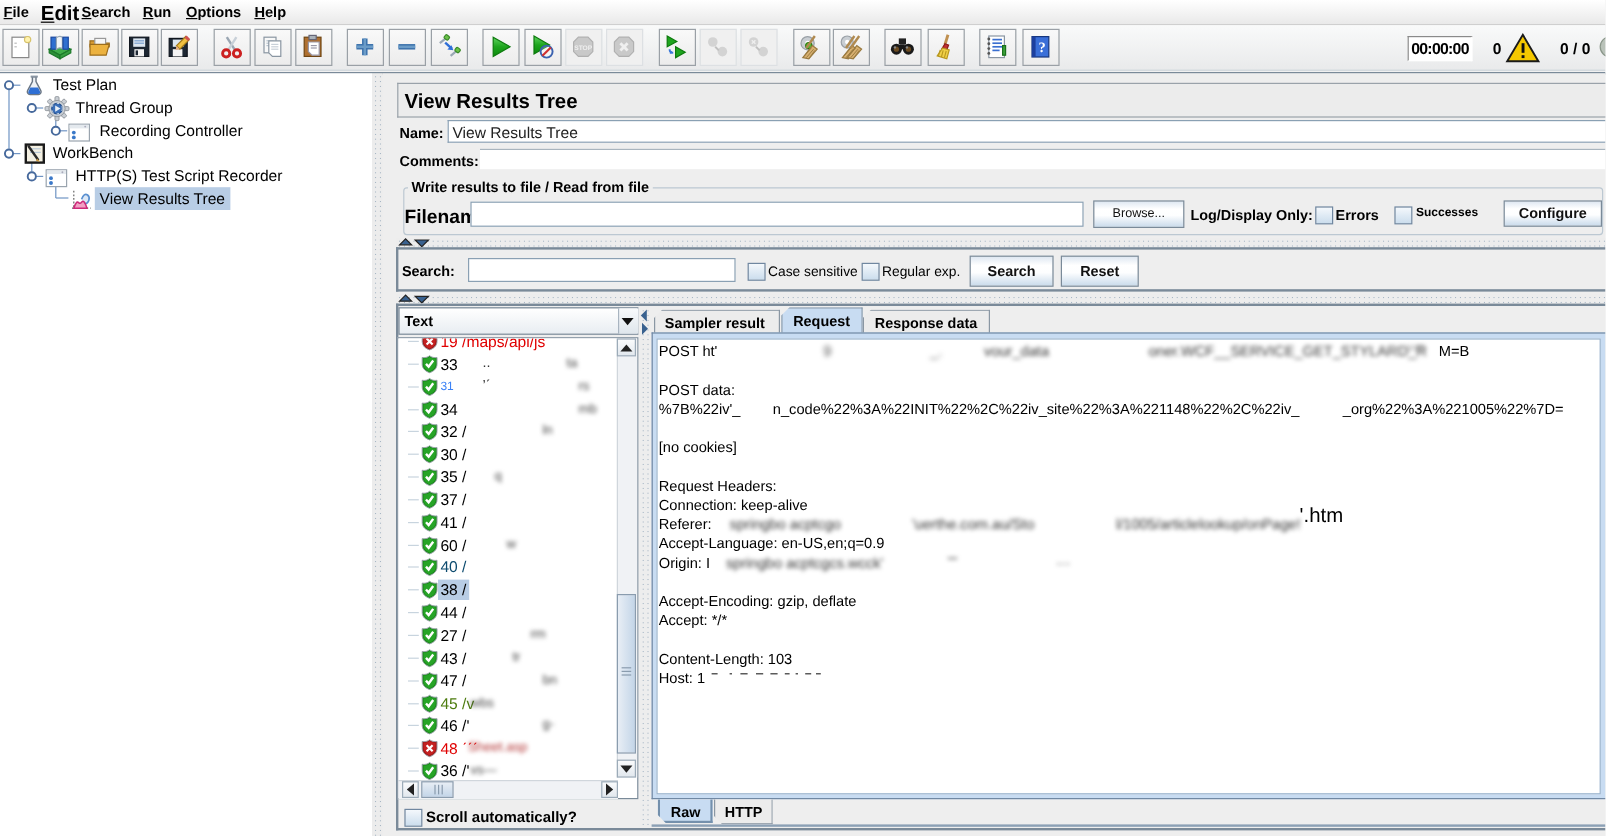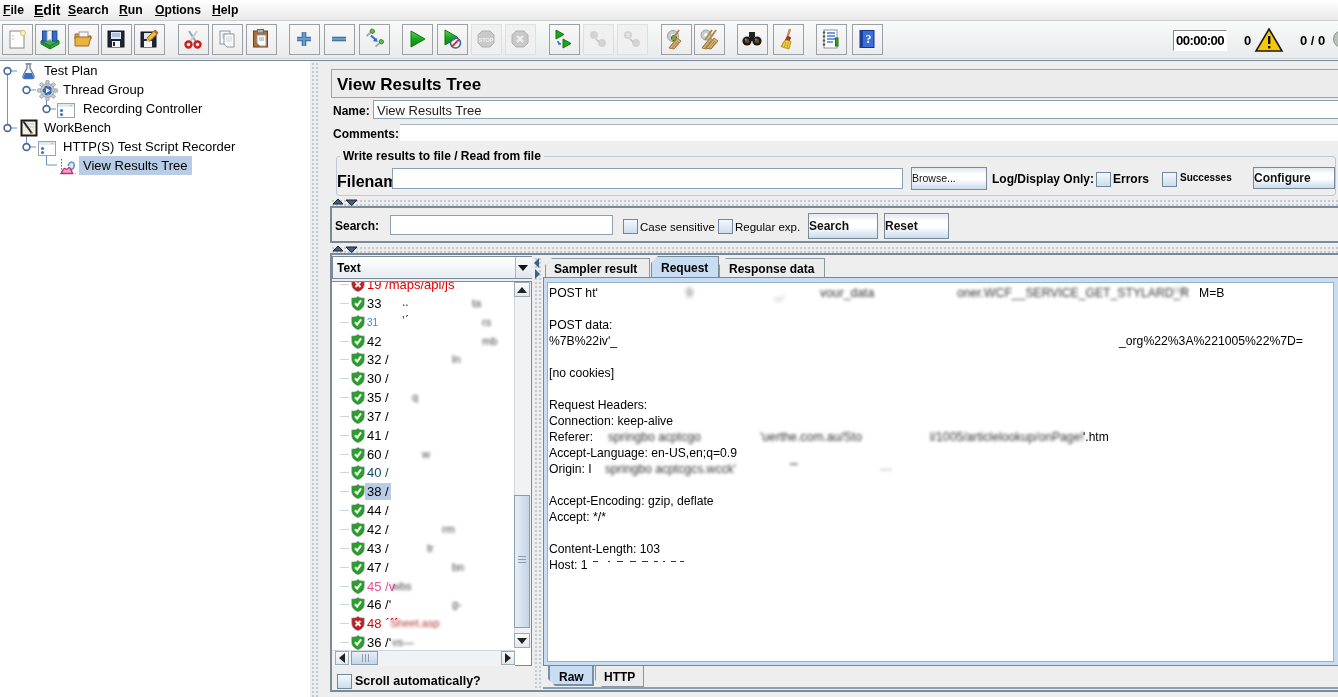--- a/index.html
+++ b/index.html
@@ -5,32 +5,32 @@
   font-family:"Liberation Sans",sans-serif;font-size:13px;color:#000}
 .ab{position:absolute}
 .b{font-weight:bold}
 .tbtn{position:absolute;top:24px;width:29px;height:29px;border:1px solid #9aa0a6;
   background:linear-gradient(#f9f9f9,#ececec)}
 .tdis{border:1px solid #dde0e3;background:#f0f0f0}
 .chk{position:absolute;width:13px;height:13px;border:1px solid #7087a0;
   background:linear-gradient(#f4f8fc,#cbdded)}
 .btn{position:absolute;border:1px solid #7a8a99;box-sizing:border-box;
   background:linear-gradient(180deg,#dfe8f2 0%,#ffffff 30%,#fdfeff 55%,#cadbeb 100%);
-  font-weight:bold;font-size:12px;color:#111}
+  font-weight:bold;font-size:12px;text-align:center;color:#111}
 .fld{position:absolute;background:#fff;border:1px solid #8aa0b3;box-sizing:border-box}
 .dots{background-image:radial-gradient(circle,#97aabc 22%,rgba(0,0,0,0) 28%);background-size:4px 4px;background-position:1px 1px}
 .blur{filter:blur(1.6px);color:#333}
 .blur2{filter:blur(2.2px);color:#555}
 svg{position:absolute;overflow:visible}
 </style></head><body>
 <div id="app">
 
 <div class="ab" style="left:0;top:0;width:1338px;height:20px;background:linear-gradient(#ffffff,#e9e9e9);border-bottom:1px solid #cfcfcf"></div>
 <div class="ab b" style="left:3px;top:3px;font-size:12.2px"><span style="text-decoration:underline">F</span>ile</div>
-<div class="ab b" style="left:34px;top:2px;font-size:14px"><span style="text-decoration:underline">E</span>dit</div>
+<div class="ab b" style="left:34px;top:2px;font-size:17px"><span style="text-decoration:underline">E</span>dit</div>
 <div class="ab b" style="left:68px;top:3px;font-size:12.2px"><span style="text-decoration:underline">S</span>earch</div>
 <div class="ab b" style="left:119px;top:3px;font-size:12.2px"><span style="text-decoration:underline">R</span>un</div>
 <div class="ab b" style="left:155px;top:3px;font-size:12.2px"><span style="text-decoration:underline">O</span>ptions</div>
 <div class="ab b" style="left:212px;top:3px;font-size:12.2px"><span style="text-decoration:underline">H</span>elp</div>
 <div class="ab" style="left:0;top:21px;width:1338px;height:37px;background:linear-gradient(#f9fafa,#e9eaeb);border-bottom:1px solid #cdd4da"></div>
 <div class="tbtn" style="left:2px;">
       <svg width="22" height="22" viewBox="0 0 22 22" style="left:3px;top:3px">
         <rect x="4" y="3" width="14" height="17" fill="#fff" stroke="#888"></rect>
         <line x1="6" y1="8" x2="8" y2="8" stroke="#bbb"></line>
         <line x1="6" y1="11" x2="8" y2="11" stroke="#bbb"></line>
@@ -428,21 +428,21 @@
 <div class="ab" style="left:8px;top:9px;width:9px;height:1px;background:#c8d4de"></div>
 </div>
 <div class="ab" style="left:0;top:50px;width:183px;height:19px">
 <div class="ab" style="left:19px;top:2px;width:14px;height:15px">
           <svg width="14" height="15" style="left:0;top:0" viewBox="0 0 14 15">
             <path d="M7 0.4 C8.4 1.8 11.2 2.3 13.2 1.9 V7.5 C13.2 11.3 10 13.6 7 14.6 C4 13.6 0.8 11.3 0.8 7.5 V1.9 C2.8 2.3 5.6 1.8 7 0.4 Z" fill="#1b8a1b" stroke="#9aa2aa" stroke-width="0.8"></path>
             <path d="M7 1.6 C8.2 2.7 10.4 3.2 12 3 V7.4 C12 10.5 9.4 12.6 7 13.5 C4.6 12.6 2 10.5 2 7.4 V3 C3.6 3.2 5.8 2.7 7 1.6 Z" fill="#27a427"></path>
             <path d="M4 7.2 L6.2 9.6 L10 4.4" stroke="#fff" stroke-width="2" fill="none"></path>
           </svg>
         </div>
-<div class="ab" style="left:33px;top:1px;height:17px;line-height:17px;color:#000;font-size:13px;padding:0 2px">42 </div>
+<div class="ab" style="left:33px;top:1px;height:17px;line-height:17px;color:#000;font-size:13px;padding:0 2px">34 </div>
 <div class="ab blur" style="left:150px;top:3px;font-size:11px;color:#444">mb</div>
 <div class="ab" style="left:8px;top:9px;width:9px;height:1px;background:#c8d4de"></div>
 </div>
 <div class="ab" style="left:0;top:68px;width:183px;height:19px">
 <div class="ab" style="left:19px;top:2px;width:14px;height:15px">
           <svg width="14" height="15" style="left:0;top:0" viewBox="0 0 14 15">
             <path d="M7 0.4 C8.4 1.8 11.2 2.3 13.2 1.9 V7.5 C13.2 11.3 10 13.6 7 14.6 C4 13.6 0.8 11.3 0.8 7.5 V1.9 C2.8 2.3 5.6 1.8 7 0.4 Z" fill="#1b8a1b" stroke="#9aa2aa" stroke-width="0.8"></path>
             <path d="M7 1.6 C8.2 2.7 10.4 3.2 12 3 V7.4 C12 10.5 9.4 12.6 7 13.5 C4.6 12.6 2 10.5 2 7.4 V3 C3.6 3.2 5.8 2.7 7 1.6 Z" fill="#27a427"></path>
             <path d="M4 7.2 L6.2 9.6 L10 4.4" stroke="#fff" stroke-width="2" fill="none"></path>
           </svg>
@@ -542,21 +542,21 @@
 <div class="ab" style="left:8px;top:9px;width:9px;height:1px;background:#c8d4de"></div>
 </div>
 <div class="ab" style="left:0;top:238px;width:183px;height:19px">
 <div class="ab" style="left:19px;top:2px;width:14px;height:15px">
           <svg width="14" height="15" style="left:0;top:0" viewBox="0 0 14 15">
             <path d="M7 0.4 C8.4 1.8 11.2 2.3 13.2 1.9 V7.5 C13.2 11.3 10 13.6 7 14.6 C4 13.6 0.8 11.3 0.8 7.5 V1.9 C2.8 2.3 5.6 1.8 7 0.4 Z" fill="#1b8a1b" stroke="#9aa2aa" stroke-width="0.8"></path>
             <path d="M7 1.6 C8.2 2.7 10.4 3.2 12 3 V7.4 C12 10.5 9.4 12.6 7 13.5 C4.6 12.6 2 10.5 2 7.4 V3 C3.6 3.2 5.8 2.7 7 1.6 Z" fill="#27a427"></path>
             <path d="M4 7.2 L6.2 9.6 L10 4.4" stroke="#fff" stroke-width="2" fill="none"></path>
           </svg>
         </div>
-<div class="ab" style="left:33px;top:1px;height:17px;line-height:17px;color:#000;font-size:13px;padding:0 2px">42 /</div>
+<div class="ab" style="left:33px;top:1px;height:17px;line-height:17px;color:#000;font-size:13px;padding:0 2px">27 /</div>
 <div class="ab blur" style="left:110px;top:3px;font-size:11px;color:#444">rm</div>
 <div class="ab" style="left:8px;top:9px;width:9px;height:1px;background:#c8d4de"></div>
 </div>
 <div class="ab" style="left:0;top:257px;width:183px;height:19px">
 <div class="ab" style="left:19px;top:2px;width:14px;height:15px">
           <svg width="14" height="15" style="left:0;top:0" viewBox="0 0 14 15">
             <path d="M7 0.4 C8.4 1.8 11.2 2.3 13.2 1.9 V7.5 C13.2 11.3 10 13.6 7 14.6 C4 13.6 0.8 11.3 0.8 7.5 V1.9 C2.8 2.3 5.6 1.8 7 0.4 Z" fill="#1b8a1b" stroke="#9aa2aa" stroke-width="0.8"></path>
             <path d="M7 1.6 C8.2 2.7 10.4 3.2 12 3 V7.4 C12 10.5 9.4 12.6 7 13.5 C4.6 12.6 2 10.5 2 7.4 V3 C3.6 3.2 5.8 2.7 7 1.6 Z" fill="#27a427"></path>
             <path d="M4 7.2 L6.2 9.6 L10 4.4" stroke="#fff" stroke-width="2" fill="none"></path>
           </svg>
@@ -578,21 +578,21 @@
 <div class="ab" style="left:8px;top:9px;width:9px;height:1px;background:#c8d4de"></div>
 </div>
 <div class="ab" style="left:0;top:295px;width:183px;height:19px">
 <div class="ab" style="left:19px;top:2px;width:14px;height:15px">
           <svg width="14" height="15" style="left:0;top:0" viewBox="0 0 14 15">
             <path d="M7 0.4 C8.4 1.8 11.2 2.3 13.2 1.9 V7.5 C13.2 11.3 10 13.6 7 14.6 C4 13.6 0.8 11.3 0.8 7.5 V1.9 C2.8 2.3 5.6 1.8 7 0.4 Z" fill="#1b8a1b" stroke="#9aa2aa" stroke-width="0.8"></path>
             <path d="M7 1.6 C8.2 2.7 10.4 3.2 12 3 V7.4 C12 10.5 9.4 12.6 7 13.5 C4.6 12.6 2 10.5 2 7.4 V3 C3.6 3.2 5.8 2.7 7 1.6 Z" fill="#27a427"></path>
             <path d="M4 7.2 L6.2 9.6 L10 4.4" stroke="#fff" stroke-width="2" fill="none"></path>
           </svg>
         </div>
-<div class="ab" style="left:33px;top:1px;height:17px;line-height:17px;color:#ec4899;font-size:13px;padding:0 2px">45 /v</div>
+<div class="ab" style="left:33px;top:1px;height:17px;line-height:17px;color:#4d7c0f;font-size:13px;padding:0 2px">45 /v</div>
 <div class="ab blur" style="left:60px;top:3px;font-size:11px;color:#444">wbs</div>
 <div class="ab" style="left:8px;top:9px;width:9px;height:1px;background:#c8d4de"></div>
 </div>
 <div class="ab" style="left:0;top:313px;width:183px;height:19px">
 <div class="ab" style="left:19px;top:2px;width:14px;height:15px">
           <svg width="14" height="15" style="left:0;top:0" viewBox="0 0 14 15">
             <path d="M7 0.4 C8.4 1.8 11.2 2.3 13.2 1.9 V7.5 C13.2 11.3 10 13.6 7 14.6 C4 13.6 0.8 11.3 0.8 7.5 V1.9 C2.8 2.3 5.6 1.8 7 0.4 Z" fill="#1b8a1b" stroke="#9aa2aa" stroke-width="0.8"></path>
             <path d="M7 1.6 C8.2 2.7 10.4 3.2 12 3 V7.4 C12 10.5 9.4 12.6 7 13.5 C4.6 12.6 2 10.5 2 7.4 V3 C3.6 3.2 5.8 2.7 7 1.6 Z" fill="#27a427"></path>
             <path d="M4 7.2 L6.2 9.6 L10 4.4" stroke="#fff" stroke-width="2" fill="none"></path>
           </svg>
@@ -669,29 +669,30 @@
 <div class="ab" style="left:547px;top:282px;width:787px;height:380px;background:#fff;border:1px solid #98b2cc;box-sizing:border-box"></div>
 <div class="ab " style="left:549px;top:286px;font-size:12.2px;white-space:pre">POST htʹ</div>
     <div class="ab blur2" style="left:686px;top:286px;font-size:12.2px;white-space:pre">9</div>
     <div class="ab blur2" style="left:775px;top:286px;font-size:12.2px;white-space:pre">_.</div>
     <div class="ab blur" style="left:820px;top:286px;font-size:12.2px;white-space:pre">vour_data</div>
     <div class="ab blur" style="left:957px;top:286px;font-size:12.2px;white-space:pre">oner.WCF__SERVICE_GET_STYLARD_R</div>
     <div class="ab blur2" style="left:1172px;top:286px;font-size:12.2px;white-space:pre">°°°</div>
     <div class="ab " style="left:1199px;top:286px;font-size:12.2px;white-space:pre">M=B</div>
 <div class="ab " style="left:549px;top:318px;font-size:12.2px;white-space:pre">POST data:</div>
 <div class="ab " style="left:549px;top:334px;font-size:12.2px;white-space:pre">%7B%22ivʹ_</div>
+    <div class="ab " style="left:644px;top:334px;font-size:12.2px;white-space:pre">n_code%22%3A%22INIT%22%2C%22iv_site%22%3A%221148%22%2C%22iv_</div>
     <div class="ab " style="left:1119px;top:334px;font-size:12.2px;white-space:pre">_org%22%3A%221005%22%7D=</div>
 <div class="ab " style="left:549px;top:366px;font-size:12.2px;white-space:pre">[no cookies]</div>
 <div class="ab " style="left:549px;top:398px;font-size:12.2px;white-space:pre">Request Headers:</div>
 <div class="ab " style="left:549px;top:414px;font-size:12.2px;white-space:pre">Connection: keep-alive</div>
 <div class="ab " style="left:549px;top:430px;font-size:12.2px;white-space:pre">Referer: </div>
     <div class="ab blur" style="left:608px;top:430px;font-size:12.2px;white-space:pre">springbo acptcgo</div>
     <div class="ab blur" style="left:760px;top:430px;font-size:12.2px;white-space:pre">ʹuerthe.com.au/Sto</div>
     <div class="ab blur" style="left:930px;top:430px;font-size:12.2px;white-space:pre">l/1005/articlelookup/onPage!</div>
-    <div class="ab " style="left:1083px;top:430px;font-size:12px;white-space:pre">ʹ.htm</div>
+    <div class="ab " style="left:1083px;top:420px;font-size:17px;white-space:pre">ʹ.htm</div>
 <div class="ab " style="left:549px;top:446px;font-size:12.2px;white-space:pre">Accept-Language: en-US,en;q=0.9</div>
 <div class="ab " style="left:549px;top:462px;font-size:12.2px;white-space:pre">Origin: I</div>
     <div class="ab blur" style="left:605px;top:462px;font-size:12.2px;white-space:pre">springbo acptcgcs.wcckʹ</div>
     <div class="ab blur" style="left:790px;top:462px;font-size:12.2px;white-space:pre">˘˘</div>
     <div class="ab blur" style="left:880px;top:462px;font-size:12.2px;white-space:pre">···</div>
 <div class="ab " style="left:549px;top:494px;font-size:12.2px;white-space:pre">Accept-Encoding: gzip, deflate</div>
 <div class="ab " style="left:549px;top:510px;font-size:12.2px;white-space:pre">Accept: */*</div>
 <div class="ab " style="left:549px;top:542px;font-size:12.2px;white-space:pre">Content-Length: 103</div>
 <div class="ab " style="left:549px;top:558px;font-size:12.2px;white-space:pre">Host: 1</div>
 <div class="ab" style="left:593px;top:561px;width:5px;height:1.3px;background:#333"></div>

